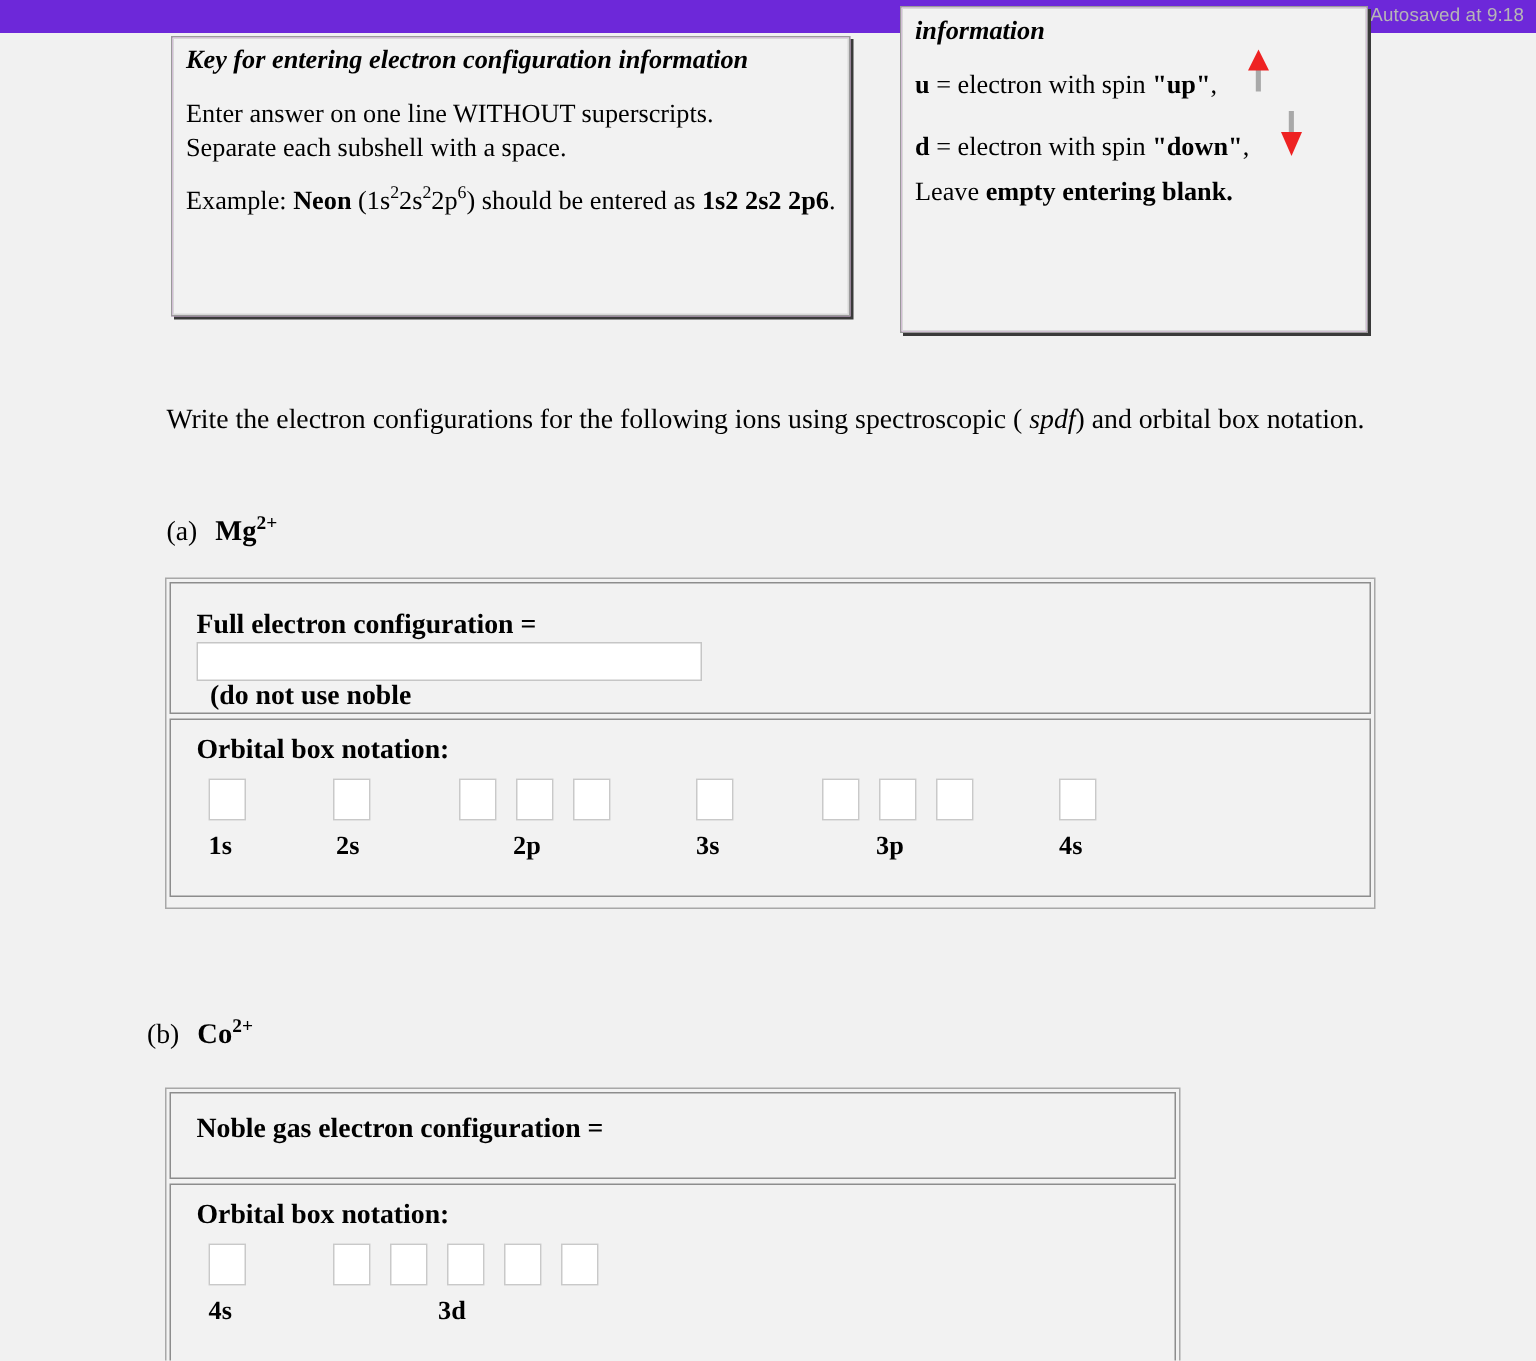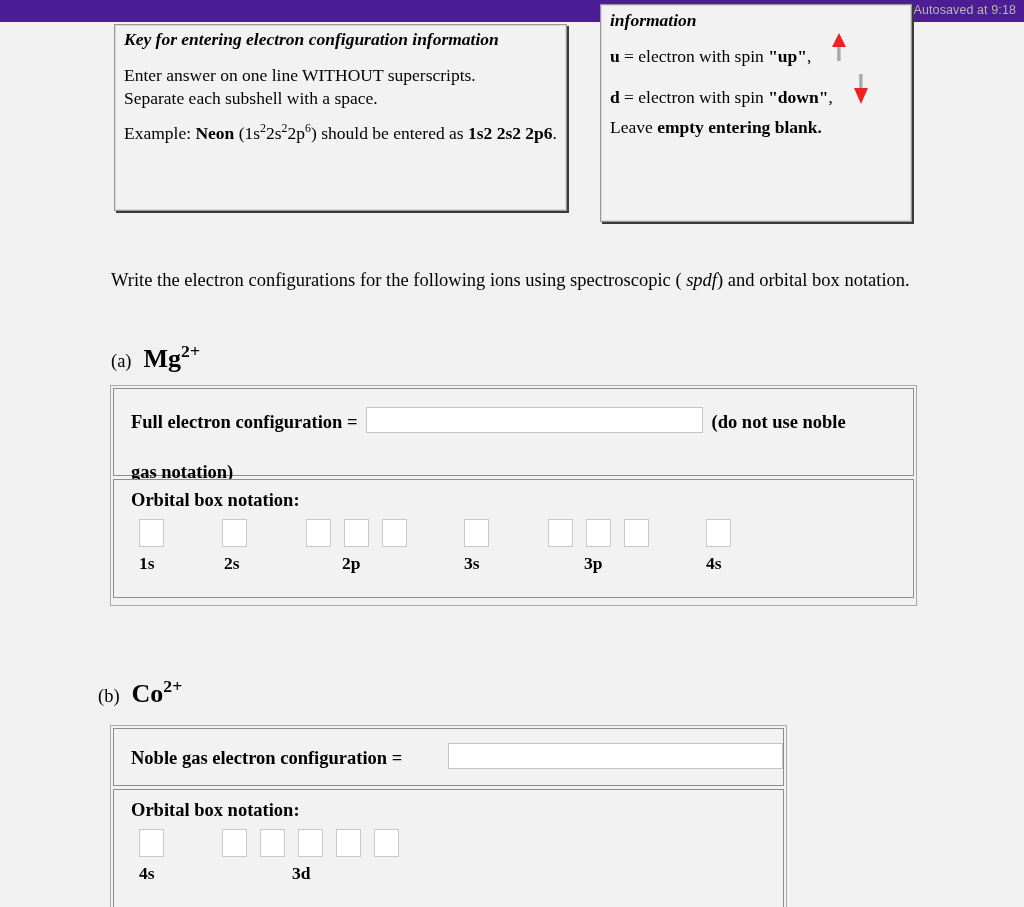--- a/index.html
+++ b/index.html
@@ -13,21 +13,21 @@
     overflow: hidden;
     position: relative;
   }
 
   
   #topbar {
     position: absolute;
     top: 0; left: 0;
     width: 1024px;
     height: 22px;
-    background: #4c1d95;
+    background: #6d28d9;
   }
   #autosave {
     position: absolute;
     right: 8px;
     top: 3px;
     font-family: "Liberation Sans", "DejaVu Sans", sans-serif;
     font-size: 12.5px;
     color: #b6b6b6;
     letter-spacing: 0.1px;
     white-space: nowrap;
@@ -116,21 +116,21 @@
 
   
   .part-label {
     position: absolute;
     font-size: 18.5px;
     white-space: nowrap;
   }
   .part-label .sym {
     font-weight: bold;
     margin-left: 12px;
-    font-size: 26px;
+    font-size: 19px;
     margin-top: 29px;
   }
   #part-a-label { left: 111px; top: 322px; }
   #part-b-label { left: 98px; top: 657px; }
 
   
   .panel {
     position: absolute;
     background: #f2f2f2;
     border: 1px solid #a8a8a8;
@@ -146,26 +146,27 @@
   #panel-a { left: 110px; top: 363px; width: 807px; height: 221px; }
   #panel-a .sec-config { height: 88px; }
   #panel-a .sec-orbital { height: 119px; }
 
   #panel-b { left: 110px; top: 703px; width: 677px; height: 200px; }
   #panel-b .sec-config { height: 58px; }
   #panel-b .sec-orbital { height: 133px; }
 
   .config-row {
     display: flex;
-    align-items: flex-end;
+    align-items: flex-start;
     padding-left: 17px;
     padding-top: 18px;
     font-size: 18.5px;
     font-weight: bold;
     white-space: nowrap;
+    flex-direction: column;
   }
   #panel-b .config-row { padding-top: 14px; gap: 38px; }
   .config-label { margin-right: 8px; }
   .text-input {
     background: #ffffff;
     border: 1px solid #c6c6c6;
     height: 26px;
     font-family: "Liberation Sans", "DejaVu Sans", sans-serif;
     font-size: 13px;
     padding: 0 4px;

